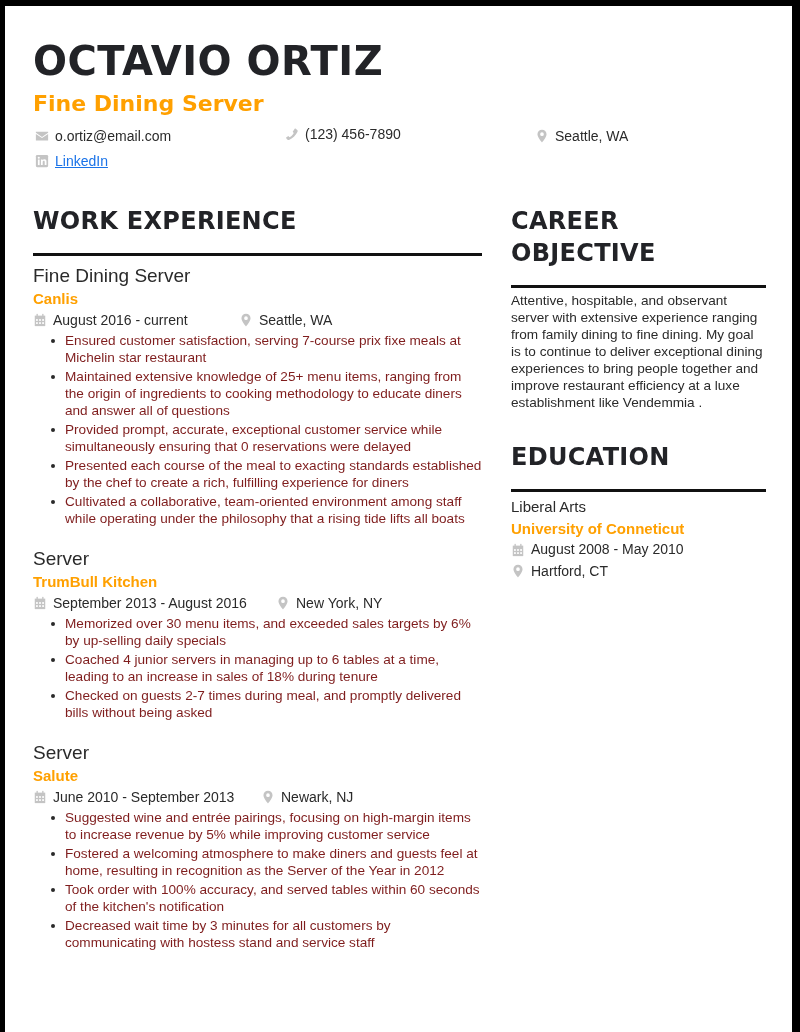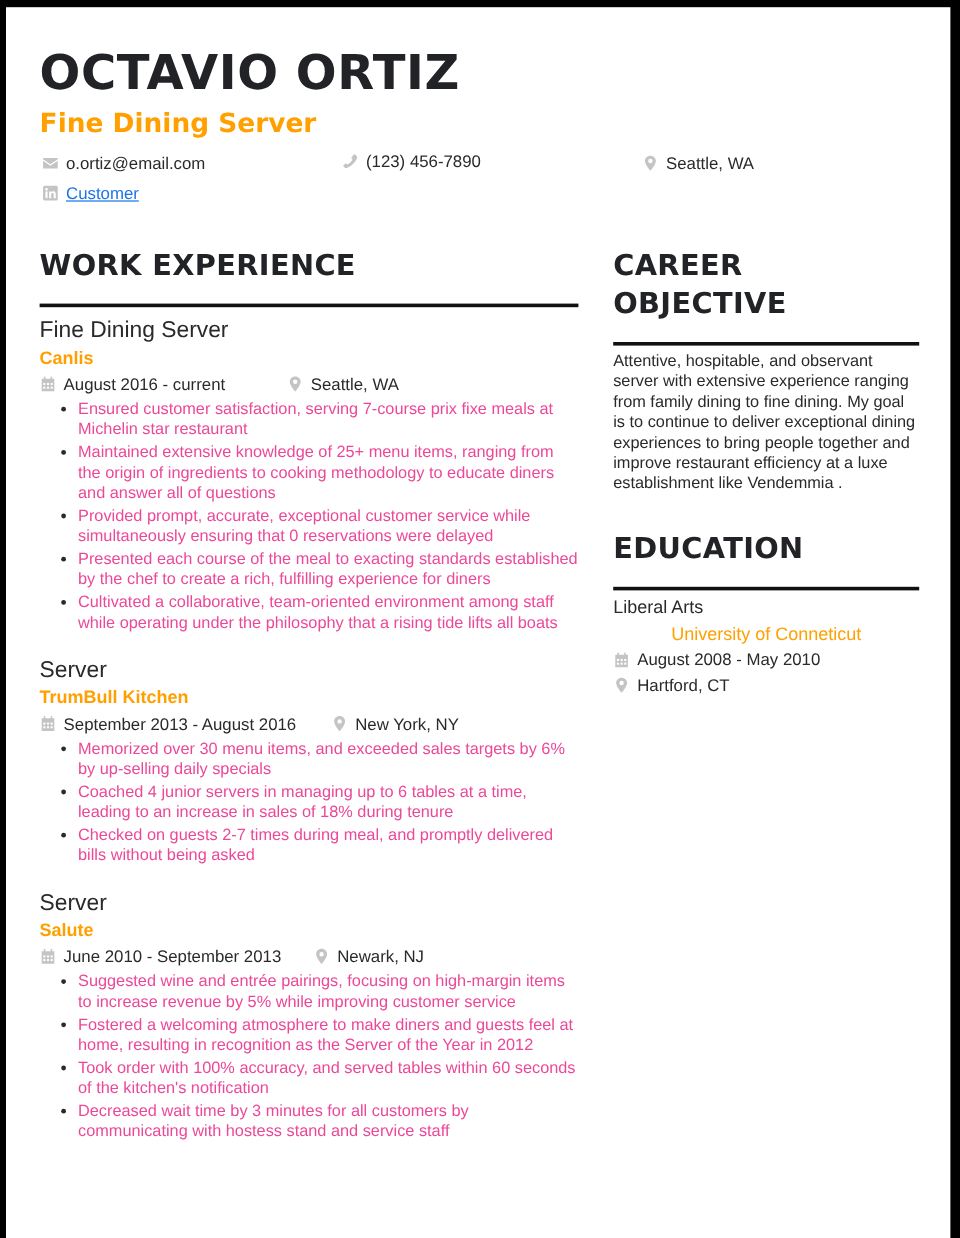--- a/index.html
+++ b/index.html
@@ -38,31 +38,31 @@
     .job { margin-top: 8px; }
     .job + .job { margin-top: 20px; }
     .job-title { font-size: 19px; line-height: 24px; color: #2a2a2a; }
     .company { font-size: 15px; font-weight: bold; color: #ffa000; line-height: 22px; }
     .meta { display: flex; font-size: 14px; line-height: 20px; color: #2a2a2a; }
     .meta .date { display: flex; align-items: center; gap: 6px; width: 206px; }
     .meta .loc { display: flex; align-items: center; gap: 6px; }
     ul.bullets { list-style: none; margin-left: 14px; }
     ul.bullets li {
       position: relative; padding-left: 18px; font-size: 13.6px; line-height: 17px;
-      color: #ec4899; margin-top: 2px;
+      color: #7f1d1d; margin-top: 2px;
     }
     ul.bullets li::before {
       content: ""; position: absolute; left: 4px; top: 7px;
       width: 4px; height: 4px; border-radius: 50%; background: #2a2a2a;
     }
 
     .objective { font-size: 13.6px; line-height: 17px; margin-top: 4px; color: #2a2a2a; }
     .edu { margin-top: 4px; }
     .edu .line { font-size: 15px; line-height: 21.5px; color: #2a2a2a; }
-    .edu .school { font-size: 15px; font-weight: normal; color: #ffa000; line-height: 21.5px; text-align: center; }
+    .edu .school { font-size: 15px; font-weight: bold; color: #ffa000; line-height: 21.5px; }
     .edu .iconline { display: flex; align-items: center; gap: 6px; font-size: 14px; line-height: 21.5px; }
     ul.skills { list-style: none; margin-top: 6px; }
     ul.skills li {
       position: relative; padding-left: 15px; font-size: 14px; line-height: 20px; color: #2a2a2a;
     }
     ul.skills li::before {
       content: ""; position: absolute; left: 1px; top: 8px;
       width: 4px; height: 4px; border-radius: 50%; background: #2a2a2a;
     }
   </style>
@@ -101,21 +101,21 @@
   </div>
   <div class="contact-item" style="left:30px; top:146px;">
     <span class="icon">
       <svg viewBox="0 0 16 16">
           <rect x="1" y="1" width="14" height="14" rx="1.5"></rect>
           <rect x="3.3" y="6.3" width="2" height="6.4" fill="#fff"></rect>
           <circle cx="4.3" cy="4.2" r="1.2" fill="#fff"></circle>
           <path d="M6.8 6.3h1.9v.9c.4-.6 1.1-1.1 2.1-1.1 1.6 0 2.3 1 2.3 2.7v3.9h-2V9.1c0-.9-.3-1.4-1-1.4-.8 0-1.3.6-1.3 1.5v3.5h-2z" fill="#fff"></path>
         </svg>
     </span>
-    <a href="#">Customer</a>
+    <a href="#">LinkedIn</a>
   </div>
 
   <div class="left-col">
     <div class="section-heading">WORK EXPERIENCE</div>
 
     <div class="job">
       <div class="job-title">Fine Dining Server</div>
       <div class="company">Canlis</div>
       <div class="meta">
         <div class="date">

